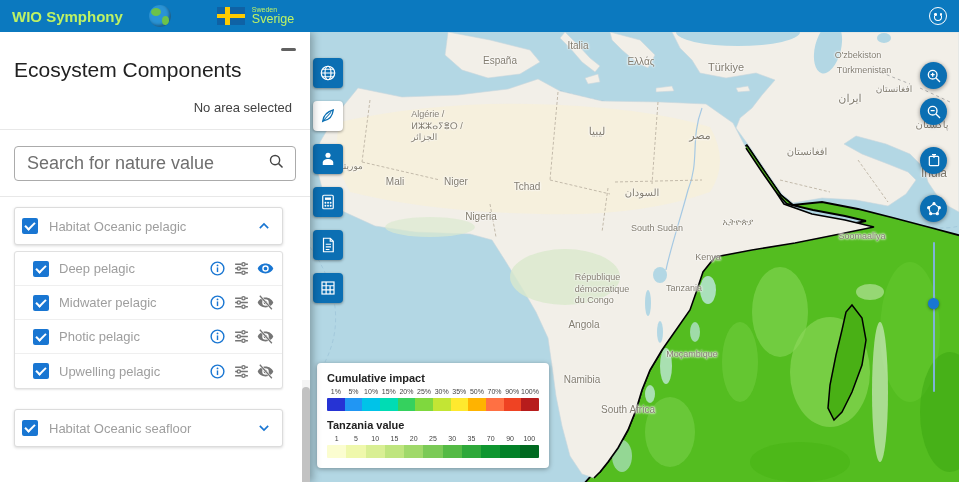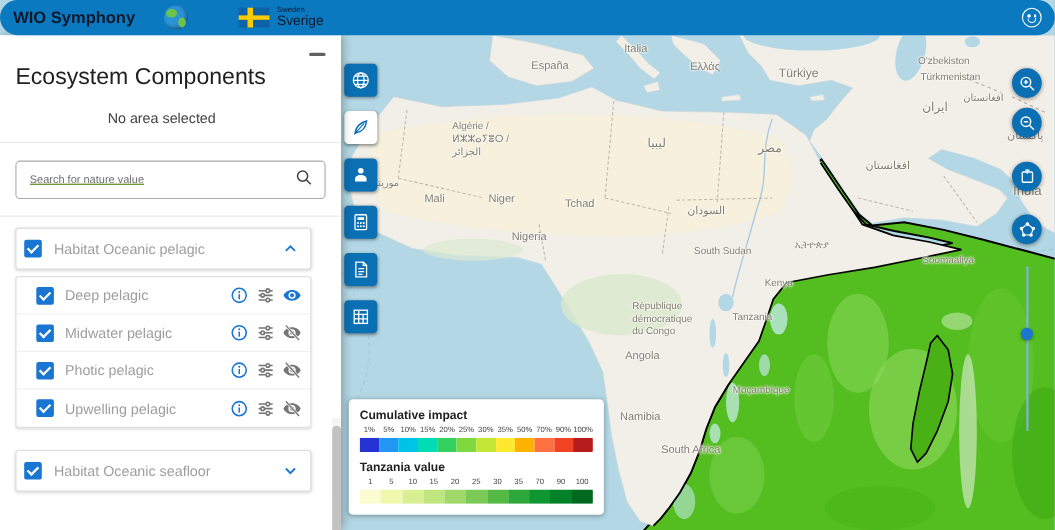--- a/index.html
+++ b/index.html
@@ -1,46 +1,46 @@
 <!DOCTYPE html>
 <html><head>
 <meta charset="utf-8">
 <style>
   html,body{margin:0;padding:0;background:#9aa0a6;}
   *{box-sizing:border-box;font-family:"Liberation Sans",sans-serif;}
   #page{position:relative;width:959px;height:482px;overflow:hidden;background:#b3d7e4;}
 
   
-  #topbar{position:absolute;left:0;top:0;width:100%;height:32px;background:#0b79bf;z-index:30;display:flex;align-items:center;color:#0f172a;border-radius:16px;}
+  #topbar{position:absolute;left:0;top:0;width:100%;height:32px;background:#0b79bf;z-index:30;display:flex;align-items:center;color:#bef264;}
   #app-title{font-size:15px;font-weight:bold;margin-left:12px;}
   .earth{width:22px;height:22px;margin-left:26px;border-radius:50%;background:#2a93d5;position:relative;overflow:hidden;box-shadow:inset -2px -2px 3px rgba(0,0,0,.35);}
   .earth i{position:absolute;background:#6cc24a;border-radius:50%;}
   .earth i.a{width:10px;height:8px;left:2px;top:3px;}
   .earth i.b{width:7px;height:9px;right:2px;bottom:2px;}
   .flag{width:28px;height:18px;margin-left:46px;background:#0f62a5;position:relative;flex:none;}
   .flag:before{content:"";position:absolute;left:8px;top:0;width:5px;height:18px;background:#fecb00;}
   .flag:after{content:"";position:absolute;left:0;top:7px;width:28px;height:4px;background:#fecb00;}
   .locale{margin-left:7px;line-height:1.05;}
   .locale .sm{font-size:7px;display:block;}
   .locale .lg{font-size:12.5px;display:block;}
   .smiley{position:absolute;right:12px;top:7px;width:18px;height:18px;border:1.5px solid #fff;border-radius:50%;}
   .smiley i{position:absolute;width:2.5px;height:2.5px;background:#fff;border-radius:50%;top:5px;}
   .smiley i.l{left:4px;} .smiley i.r{right:4px;}
   .smiley u{position:absolute;left:4px;right:4px;bottom:3px;height:5px;border:1.5px solid #fff;border-top:none;border-radius:0 0 8px 8px;}
 
   
   #sidebar{position:absolute;left:0;top:32px;width:310px;bottom:0;background:#fff;z-index:20;box-shadow:3px 0 8px rgba(0,0,0,.28);}
   #drag-handle{position:absolute;right:14px;top:16px;width:15px;height:3px;background:#616161;border-radius:2px;}
   #sb-title{margin:26px 0 0 14px;font-size:21px;color:#212121;font-weight:400;}
-  #status-row{display:flex;align-items:center;justify-content:center;margin:18px 18px 0 2px;}
+  #status-row{display:flex;align-items:center;justify-content:flex-end;margin:18px 18px 0 2px;}
   #status-text{font-size:13px;color:#424242;}
   #reset-btn{background:#fff;border:1px solid #6aa0cf;color:#16629f;font-size:11.5px;font-weight:bold;letter-spacing:.6px;padding:7px 15px;border-radius:4px;cursor:pointer;}
   .divider{border-top:1px solid #e8e8e8;margin-top:14px;}
   #search-wrap{margin:16px 14px 0;border:1px solid #ababab;border-radius:4px;height:35px;display:flex;align-items:center;padding:0 10px;}
-  #search-input{flex:1;border:none;outline:none;font-size:10px;color:#4d7c0f;text-decoration:underline;}
+  #search-input{flex:1;border:none;outline:none;font-size:18px;color:#4d7c0f;}
   #search-input::placeholder{color:#6f6f6f;}
   #list-area{margin-top:15px;border-top:1px solid #e8e8e8;padding-top:10px;position:relative;height:260px;}
   .group-card{margin:0 27px 6px 14px;border:1px solid #dcdcdc;border-radius:3px;box-shadow:0 1px 3px rgba(0,0,0,.15);height:38px;display:flex;align-items:center;padding:0 8px 0 7px;background:#fff;}
   .children-card{margin:0 27px 20px 14px;border:1px solid #e0e0e0;border-radius:3px;box-shadow:0 1px 2px rgba(0,0,0,.10);background:#fff;}
   .child-row{height:34px;display:flex;align-items:center;padding:0 8px 0 18px;border-bottom:1px solid #efefef;}
   .child-row:last-child{border-bottom:none;}
   .cb{width:16px;height:16px;background:#1976d2;border-radius:2px;position:relative;flex:none;}
   .cb:after{content:"";position:absolute;left:5px;top:2px;width:4px;height:8px;border:solid #fff;border-width:0 2px 2px 0;transform:rotate(45deg);}
   .g-label{flex:1;margin-left:11px;color:#9e9e9e;font-size:13px;white-space:nowrap;overflow:hidden;}
   .c-label{flex:1;margin-left:10px;color:#9e9e9e;font-size:13px;white-space:nowrap;overflow:hidden;}

